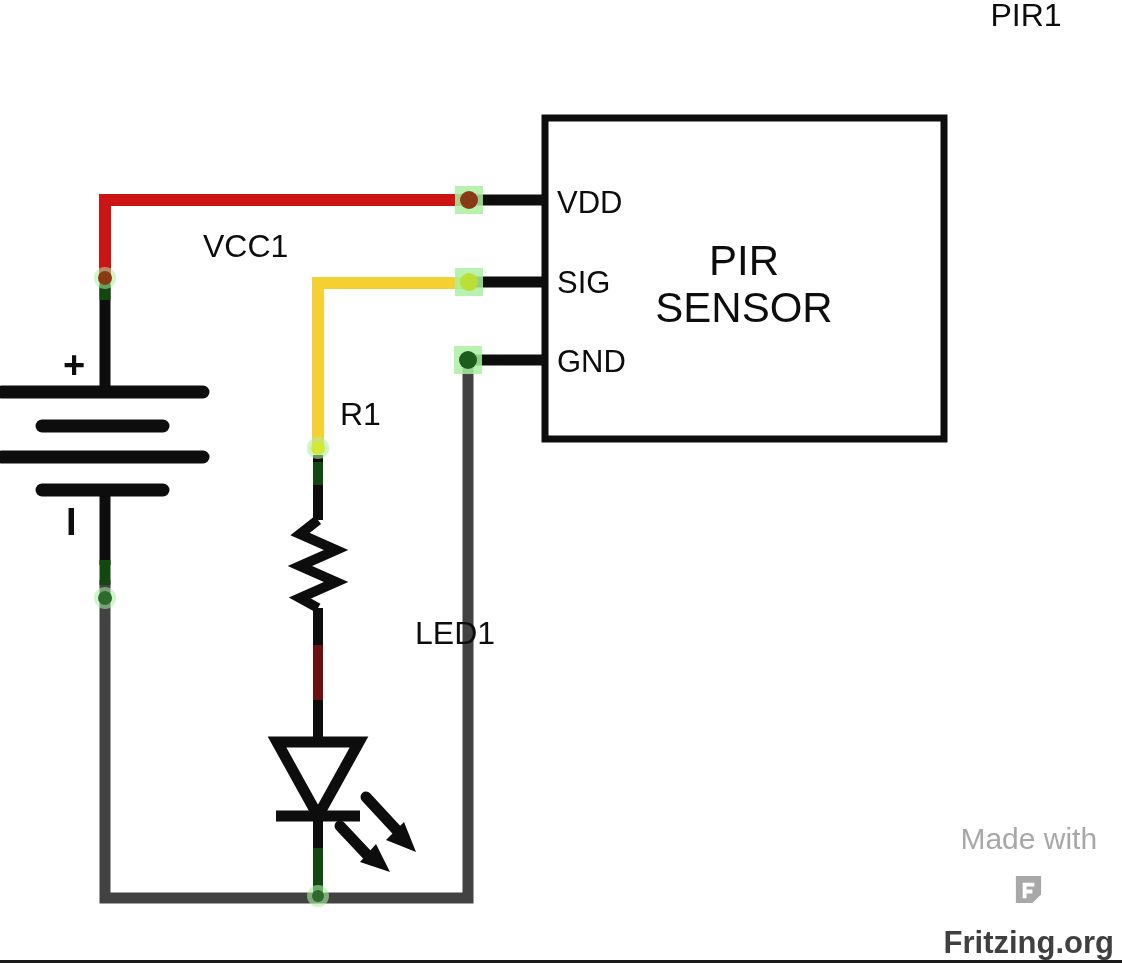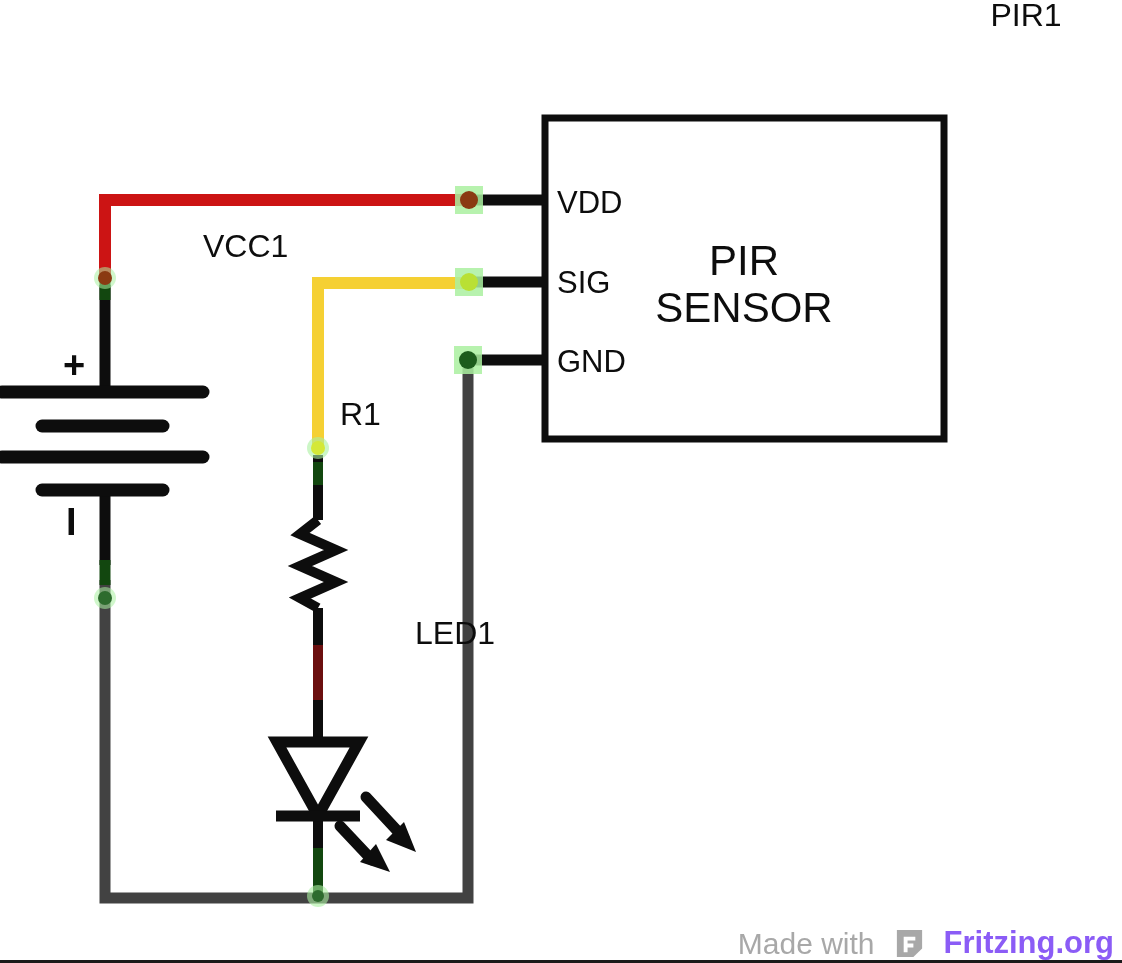--- a/index.html
+++ b/index.html
@@ -30,35 +30,36 @@
   }
   .pin-label { font-size: 31px; }
   .part-label { font-size: 32px; }
   .chip-name { font-size: 42px; }
   .polarity { font-size: 38px; font-weight: 600; }
   .footer {
     position: absolute;
     right: 8px;
     bottom: 2px;
     display: flex;
-    align-items: flex-end;
+    align-items: center;
     gap: 18px;
     user-select: none;
+    flex-direction: column;
   }
   .footer-made {
     font-family: "Liberation Sans", sans-serif;
     font-size: 30px;
     color: #a8a8a8;
     letter-spacing: 0px;
   }
   .footer-brand {
     font-family: "Liberation Sans", sans-serif;
     font-size: 31px;
     font-weight: bold;
-    color: #8b5cf6;
+    color: #404040;
   }
   .footer-logo {
     width: 33px;
     height: 33px;
     display: block;
   }
   .footer-rule {
     position: absolute;
     left: 0;
     bottom: 0;

